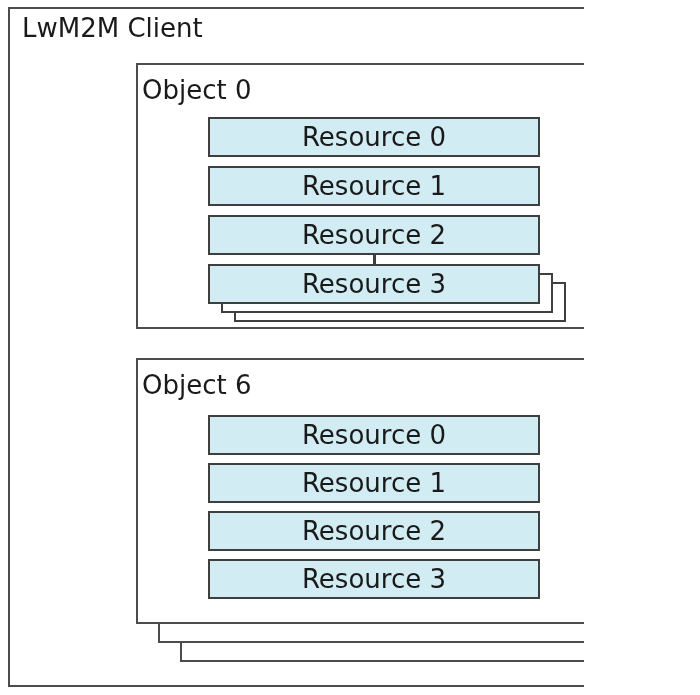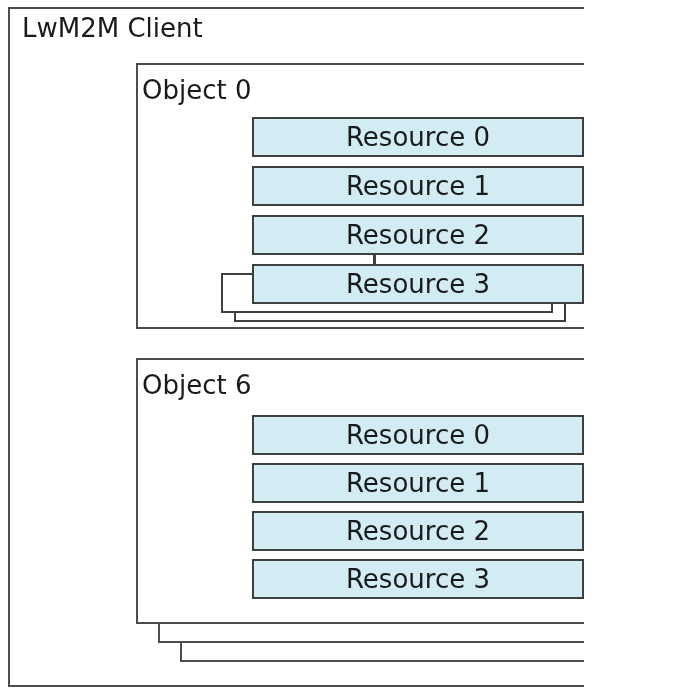--- a/index.html
+++ b/index.html
@@ -23,21 +23,21 @@
   .object-label{position:absolute;left:4px;top:-2px;font-size:26px;line-height:30px;white-space:nowrap;margin-top:12px;}
 
   #object0-box{left:136px;top:63px;width:472px;height:266px;}
   #object1-back2{left:180px;top:396px;width:472px;height:266px;}
   #object1-back1{left:158px;top:377px;width:472px;height:266px;}
   #object1-box{left:136px;top:358px;width:472px;height:266px;}
 
   
   .resource{position:absolute;left:208px;width:332px;height:40px;
     background:var(--fill);border:2px solid #3f3f3f;
-    font-size:26px;text-align:center;line-height:37px;margin-left:44px;}
+    font-size:26px;text-align:center;line-height:37px;}
 
   
   .res-ghost{position:absolute;width:332px;height:40px;background:var(--bg);border:2px solid #3f3f3f;}
   #res3-ghost2{left:234px;top:282px;}
   #res3-ghost1{left:221px;top:273px;}
 
   
   #o0-r0{top:117px;} #o0-r1{top:166px;} #o0-r2{top:215px;} #o0-r3{top:264px;}
   
   #o1-r0{top:415px;} #o1-r1{top:463px;} #o1-r2{top:511px;} #o1-r3{top:559px;}

